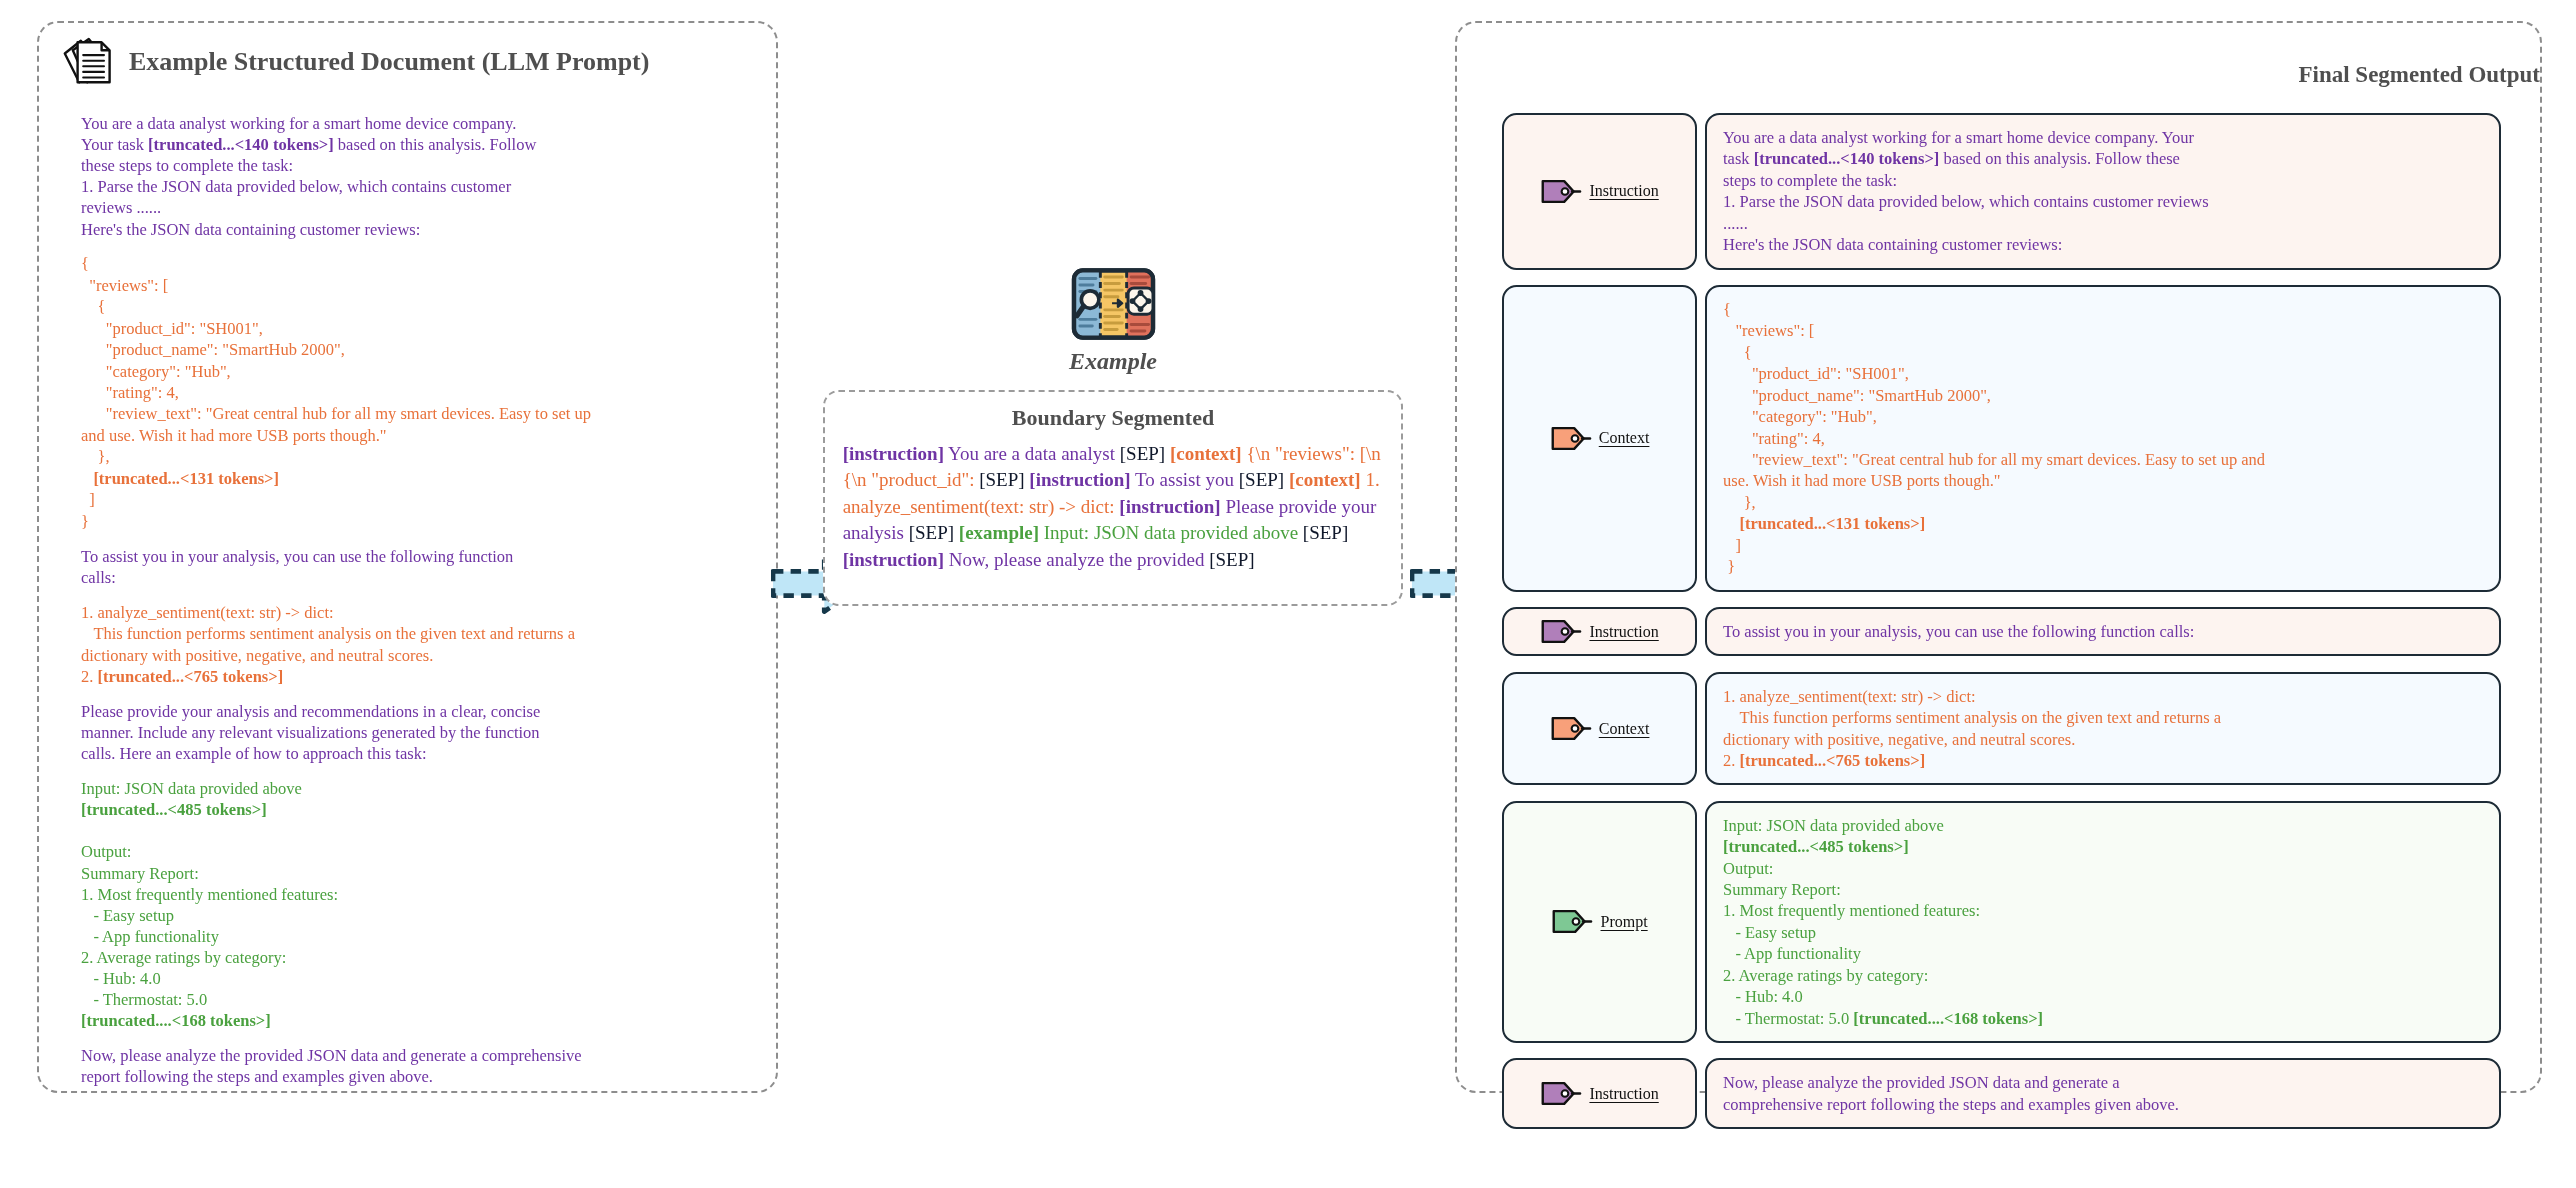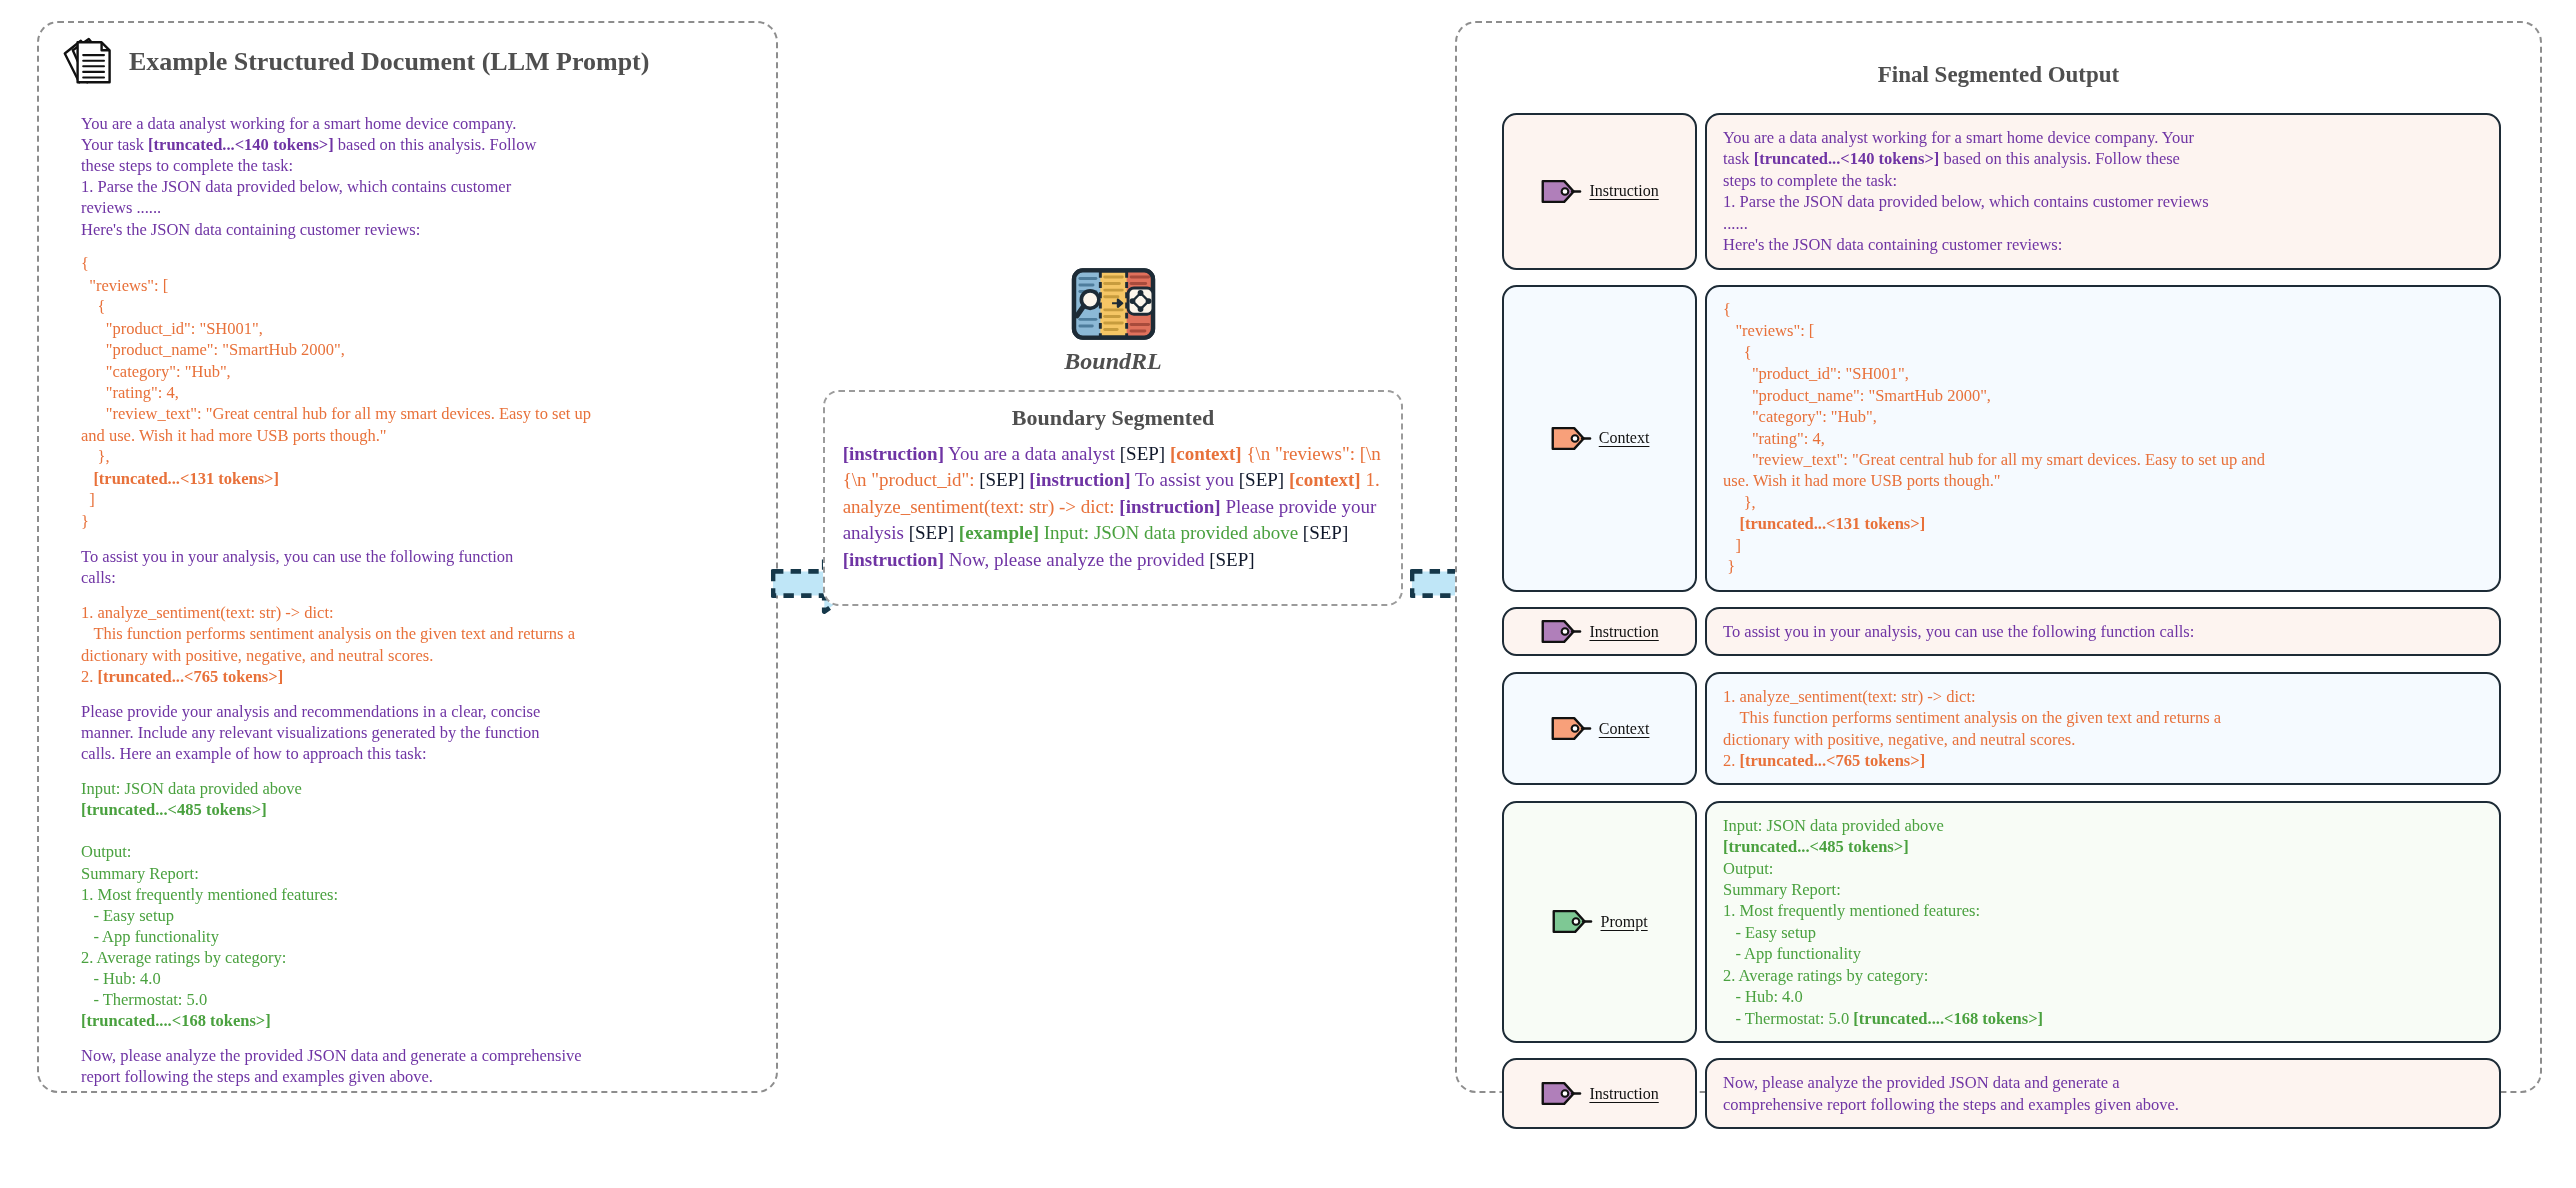--- a/index.html
+++ b/index.html
@@ -69,21 +69,21 @@
 
   
   .arrow { position: absolute; }
   #arrow-left  { left: 771px;  top: 549px; width: 97px; height: 69px; }
   #arrow-right { left: 1410px; top: 549px; width: 97px; height: 69px; }
 
   
   #right-panel { left: 1455px; top: 21px; width: 1087px; height: 1072px; }
   .right-title {
     position: absolute; left: 0; right: 0; top: 39px;
-    text-align: center; font-size: 23px; font-weight: bold; color: #4f4f4f;
+    text-align: right; font-size: 23px; font-weight: bold; color: #4f4f4f;
   }
   .seg-list {
     position: absolute; left: 45px; top: 90px; right: 39px; bottom: 17.7px;
     display: flex; flex-direction: column; gap: 15.3px;
   }
   .seg-row { display: flex; gap: 8px; align-items: stretch; }
   .tag-box {
     flex: 0 0 195px;
     border: 2.4px solid #1d2b36; border-radius: 14.5px;
     display: flex; align-items: center; justify-content: center; gap: 7.2px;
@@ -224,21 +224,21 @@
           <line x1="86" y1="48" x2="97" y2="59"></line>
             <line x1="108" y1="48" x2="97" y2="59"></line>
         </g>
         <g fill="#1d2b36">
           <circle cx="97" cy="37" r="4"></circle>
             <circle cx="86" cy="48" r="4"></circle>
           <circle cx="108" cy="48" r="4"></circle>
             <circle cx="97" cy="59" r="4"></circle>
         </g>
       </svg>
-      <div class="brand-name">BoundRL</div>
+      <div class="brand-name">Example</div>
     </div>
 
     <div id="boundary-card">
       <div class="card-title">Boundary Segmented</div>
       <div class="seq-text" id="seq-text"><span class="purple b">[instruction]</span><span class="purple"> You are a data analyst </span><span class="gray">[SEP]</span><span class="gray"> </span><span class="orange b">[context]</span><span class="orange"> {\n  "reviews": [\n   {\n "product_id": </span><span class="gray">[SEP]</span><span class="gray"> </span><span class="purple b">[instruction]</span><span class="purple"> To assist you </span><span class="gray">[SEP]</span><span class="gray"> </span><span class="orange b">[context]</span><span class="orange"> 1. analyze_sentiment(text: str) -&gt; dict: </span><span class="purple b">[instruction]</span><span class="purple"> Please provide your analysis </span><span class="gray">[SEP]</span><span class="gray"> </span><span class="green b">[example]</span><span class="green"> Input: JSON data provided above </span><span class="gray">[SEP]</span><span class="gray"> </span><span class="purple b">[instruction]</span><span class="purple"> Now, please analyze the provided </span><span class="gray">[SEP]</span></div>
     </div>
   </div>
 
   <svg class="arrow" id="arrow-right" viewBox="0 0 120 86">
     <path d="M2 28 H66 V8 L116 43 L66 78 V58 H2 Z" fill="#bfe6f7" stroke="#16384a" stroke-width="6" stroke-dasharray="13 9" stroke-linejoin="round"></path>

